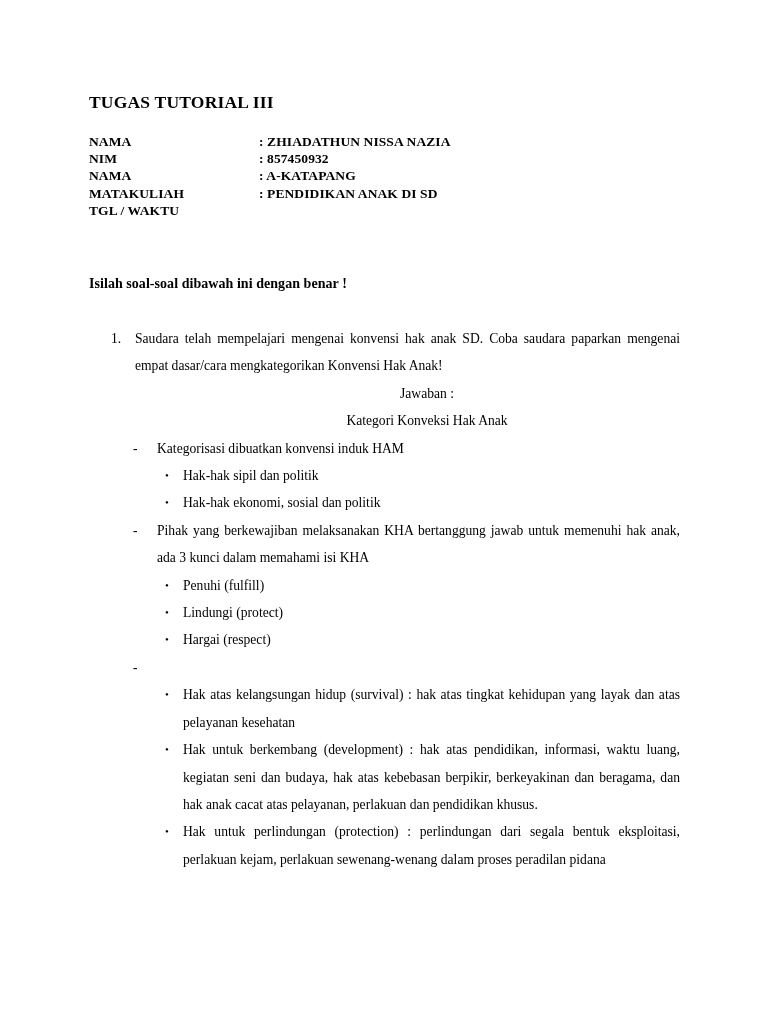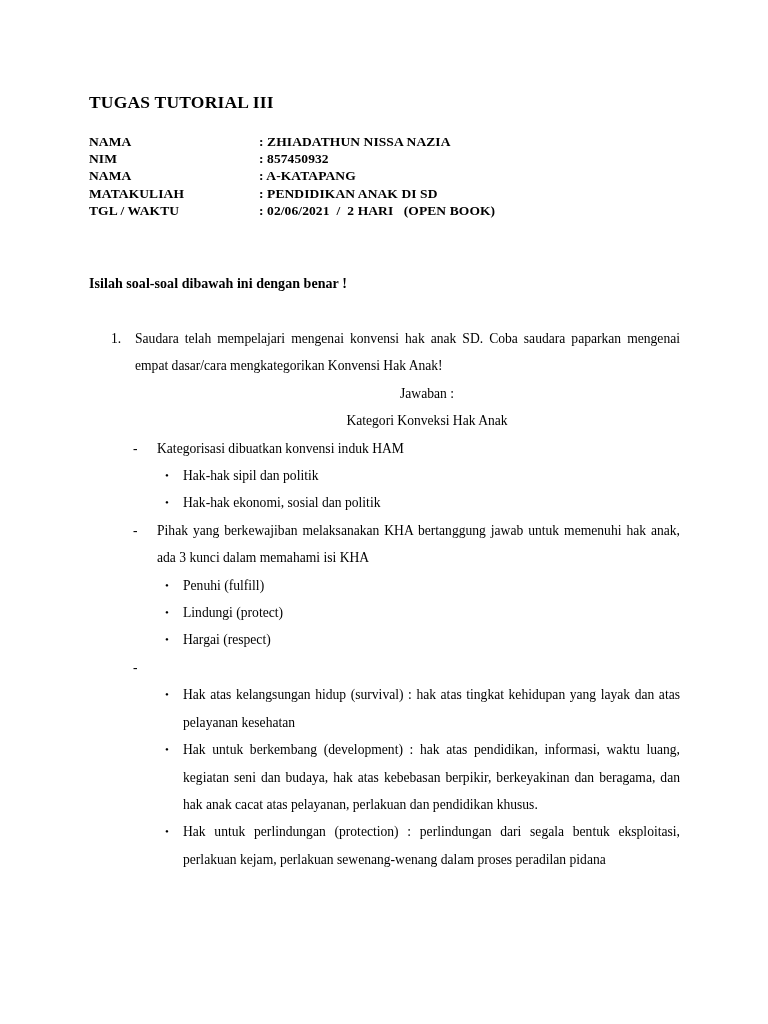--- a/index.html
+++ b/index.html
@@ -189,21 +189,20 @@
     <div class="id-row">
       <span class="id-label">NAMA</span>
       <span class="id-value">: A-KATAPANG</span>
     </div>
     <div class="id-row">
       <span class="id-label">MATAKULIAH</span>
       <span class="id-value">: PENDIDIKAN ANAK DI SD</span>
     </div>
     <div class="id-row">
       <span class="id-label">TGL / WAKTU</span>
-      <span class="id-value">: 02/06/2021  /  2 HARI   (OPEN BOOK)</span>
     </div>
   </div>
 
   <div class="instruction">Isilah soal-soal dibawah ini dengan benar !</div>
 
   <div class="qblock">
 
     <div class="q-row nostretch">
       <span class="q-num">1.</span>
       <span>Saudara telah mempelajari mengenai konvensi hak anak SD. Coba saudara paparkan mengenai empat dasar/cara mengkategorikan Konvensi Hak Anak!</span>

